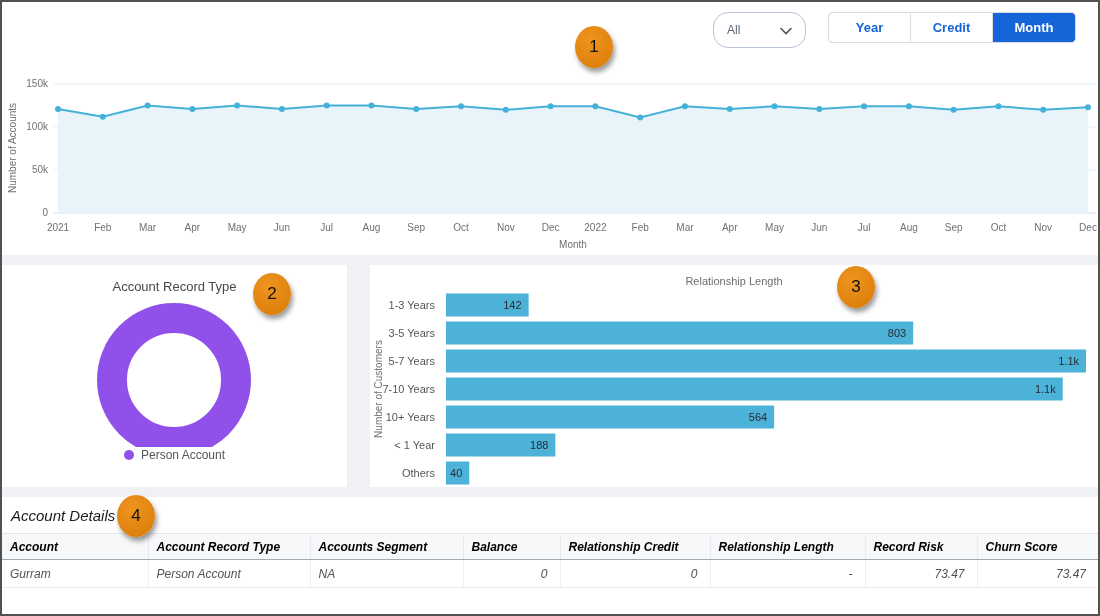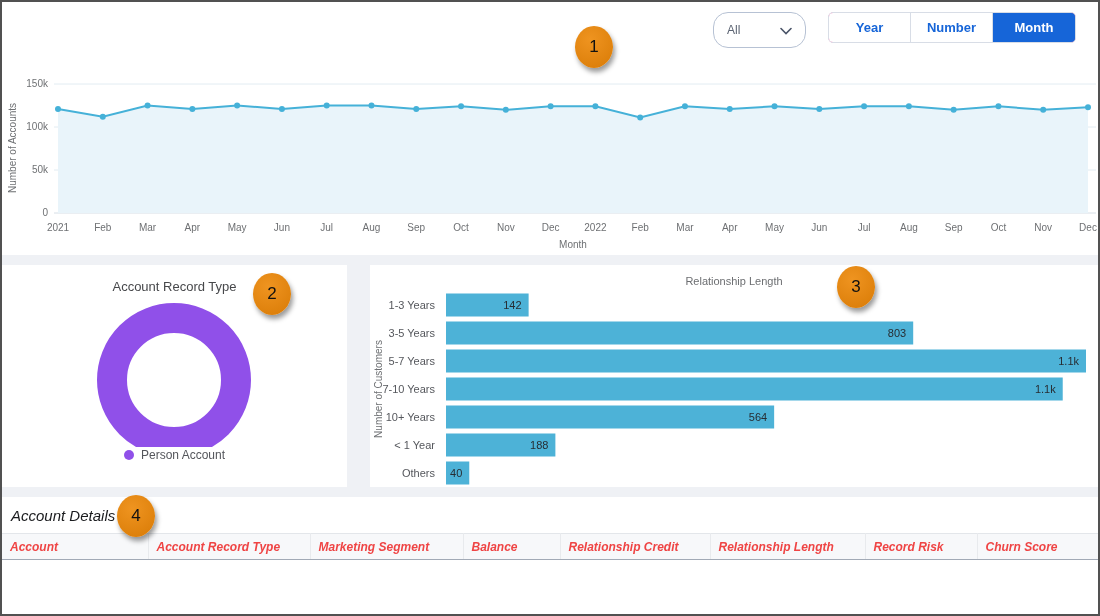--- a/index.html
+++ b/index.html
@@ -60,21 +60,21 @@
   #badge-3{left:835px;top:264px;}
   #badge-4{left:115px;top:493px;}
 
   
   .table-title{position:absolute;left:9px;top:10px;font-size:15px;color:#1a1b1e;}
   table.details{
     position:absolute;left:0;top:36px;width:1096px;border-collapse:collapse;
     table-layout:fixed;font-size:12px;
   }
   table.details th{
-    text-align:left;font-weight:bold;color:#ef4444;background:#f7f8fa;
+    text-align:left;font-weight:bold;color:#000000;background:#f7f8fa;
     border-top:1px solid #e3e6ea;border-bottom:1px solid #a2aab6;
     border-right:1px solid #e8eaed;height:26px;padding:0 8px;box-sizing:border-box;
     overflow:hidden;white-space:nowrap;
   }
   table.details td{
     color:#4e5257;height:28px;padding:0 8px;box-sizing:border-box;
     border-bottom:1px solid #e8eaed;border-right:1px solid #eef0f2;
     overflow:hidden;white-space:nowrap;background:#fff;
   }
   table.details th:last-child,table.details td:last-child{border-right:none;}
@@ -89,21 +89,21 @@
     <div class="filter-select">
       <span class="val">All</span>
       <span>
         <svg width="12" height="8" viewBox="0 0 12 8">
             <path d="M1 1.5 L6 6.5 L11 1.5" fill="none" stroke="#4a5468" stroke-width="1.6" stroke-linecap="round"></path>
           </svg>
       </span>
     </div>
     <div class="seg-group">
       <button class="seg-btn">Year</button>
-      <button class="seg-btn">Number</button>
+      <button class="seg-btn">Credit</button>
       <button class="seg-btn active">Month</button>
     </div>
     <svg id="line-svg" width="1096" height="212" style="position:absolute;left:0;top:40px;">
         <line x1="52" y1="171" x2="1094" y2="171" stroke="#d6dee6" stroke-width="1"></line>
         <text x="46" y="174" text-anchor="end" class="ax">0</text>
         <line x1="52" y1="128" x2="1094" y2="128" stroke="#e2ecf2" stroke-width="1"></line>
         <text x="46" y="131" text-anchor="end" class="ax">50k</text>
         <line x1="52" y1="85" x2="1094" y2="85" stroke="#e2ecf2" stroke-width="1"></line>
         <text x="46" y="88" text-anchor="end" class="ax">100k</text>
         <line x1="52" y1="42" x2="1094" y2="42" stroke="#e2ecf2" stroke-width="1"></line>
@@ -212,29 +212,39 @@
           <col style="width: 97px;">
           <col style="width: 150px;">
           <col style="width: 155px;">
           <col style="width: 112px;">
           <col style="width: 121px;">
         </colgroup>
       <thead>
           <tr>
             <th>Account</th>
             <th>Account Record Type</th>
-            <th>Marketing Segment</th>
+            <th>Accounts Segment</th>
             <th>Balance</th>
             <th>Relationship Credit</th>
             <th>Relationship Length</th>
             <th>Record Risk</th>
             <th>Churn Score</th>
           </tr>
         </thead>
       <tbody>
+          <tr>
+            <td>Gurram</td>
+            <td>Person Account</td>
+            <td>NA</td>
+            <td class="num">0</td>
+            <td class="num">0</td>
+            <td class="num">-</td>
+            <td class="num">73.47</td>
+            <td class="num">73.47</td>
+          </tr>
         </tbody>
     </table>
   </div>
 
   <div class="badge" id="badge-1">1</div>
   <div class="badge" id="badge-2">2</div>
   <div class="badge" id="badge-3">3</div>
   <div class="badge" id="badge-4">4</div>
 </div>
 

